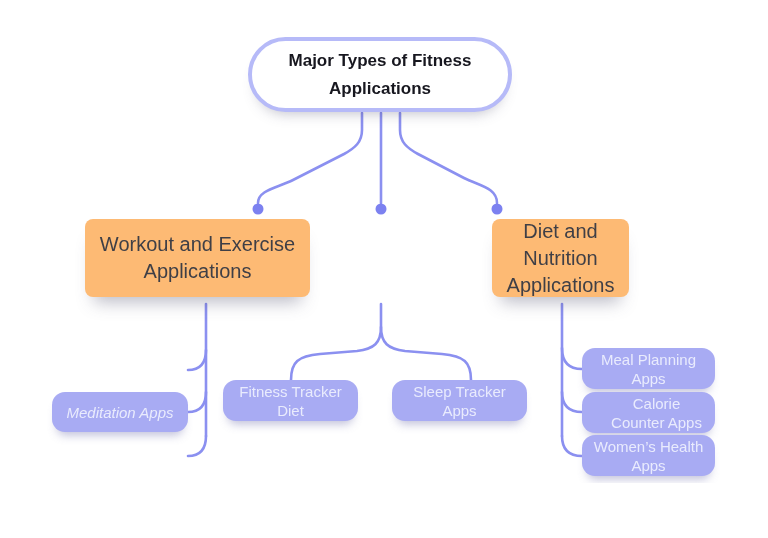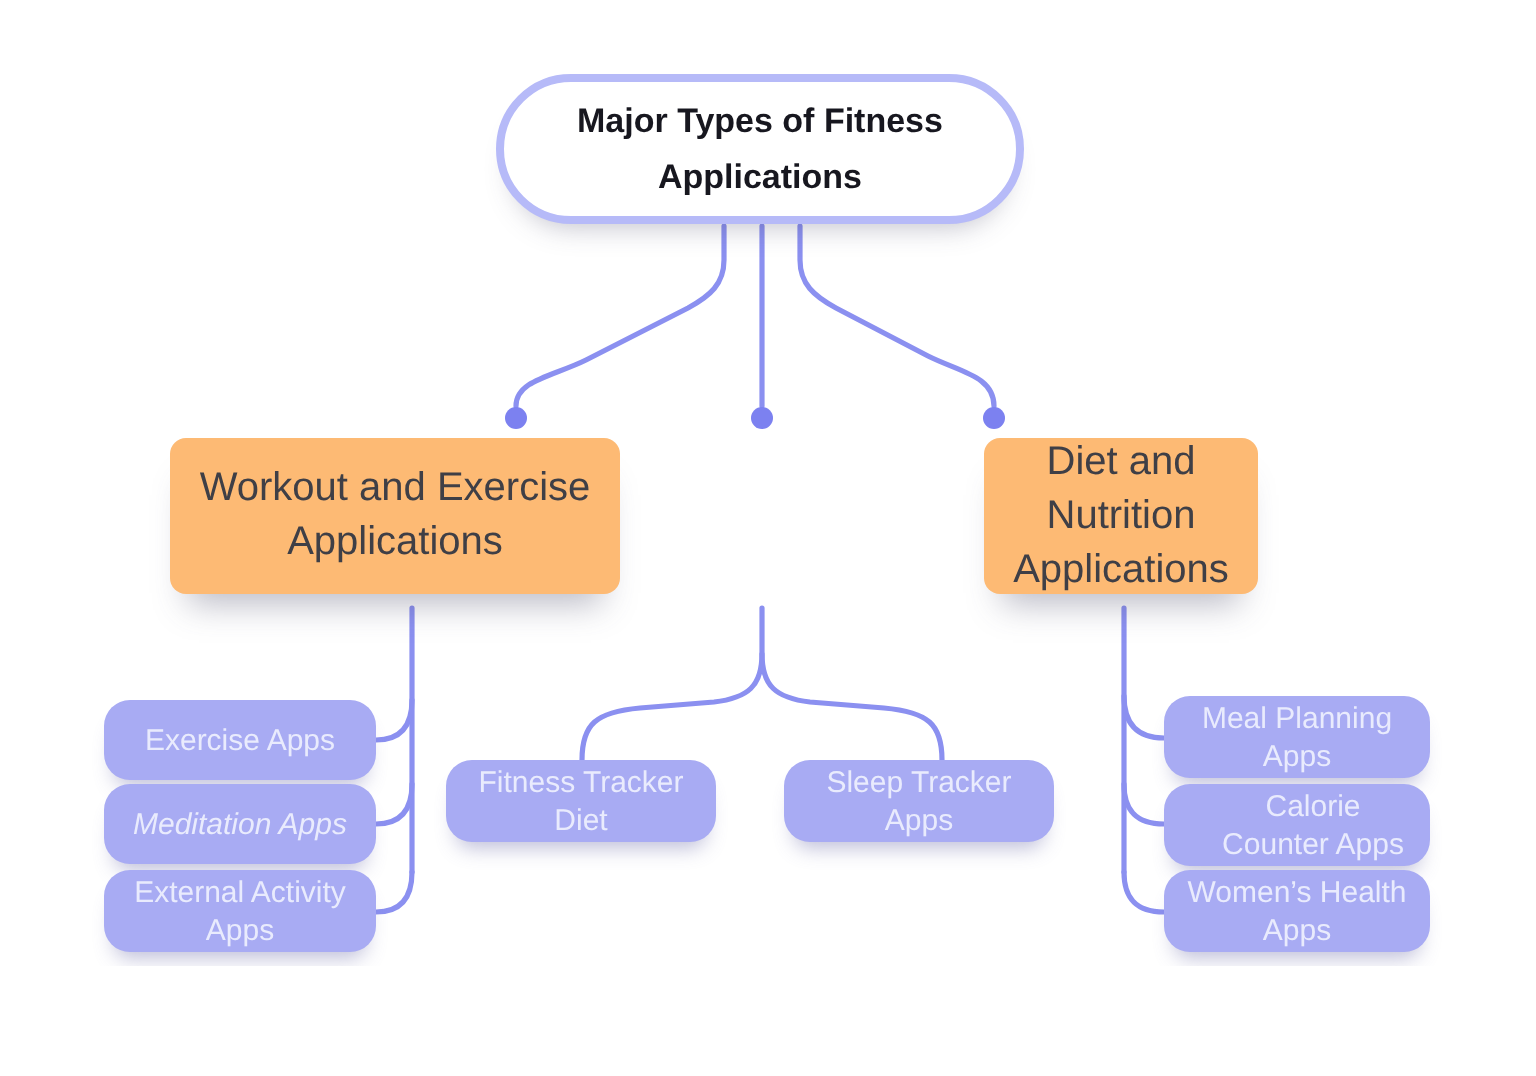--- a/index.html
+++ b/index.html
@@ -78,23 +78,21 @@
       <circle cx="381" cy="209" r="5.5"></circle>
       <circle cx="497" cy="209" r="5.5"></circle>
     </g>
   </svg>
 
   <div class="root-node">Major Types of Fitness Applications</div>
 
   <div class="branch-card card-workout">Workout and Exercise Applications</div>
   <div class="branch-card card-diet">Diet and Nutrition Applications</div>
 
-  <div class="leaf-box box-exercise">Exercise Apps</div>
   <div class="leaf-box box-meditation">Meditation Apps</div>
-  <div class="leaf-box box-external">External Activity Apps</div>
 
   <div class="leaf-box box-fitness">Fitness Tracker Diet</div>
   <div class="leaf-box box-sleep">Sleep Tracker Apps</div>
 
   <div class="leaf-box box-meal">Meal Planning Apps</div>
   <div class="leaf-box box-calorie">Calorie Counter Apps</div>
   <div class="leaf-box box-womens">Women’s Health Apps</div>
 
 </div>
 

